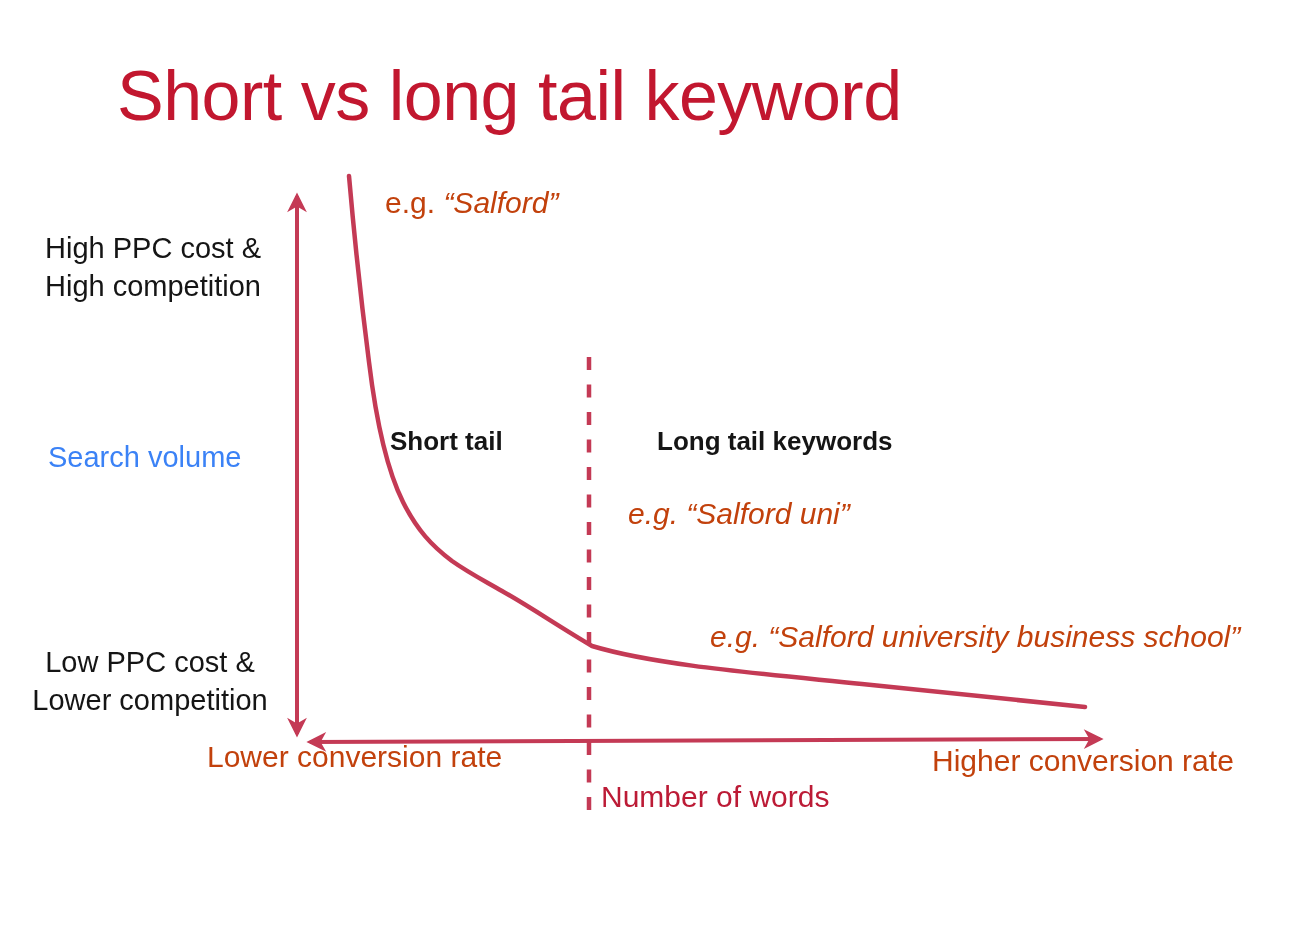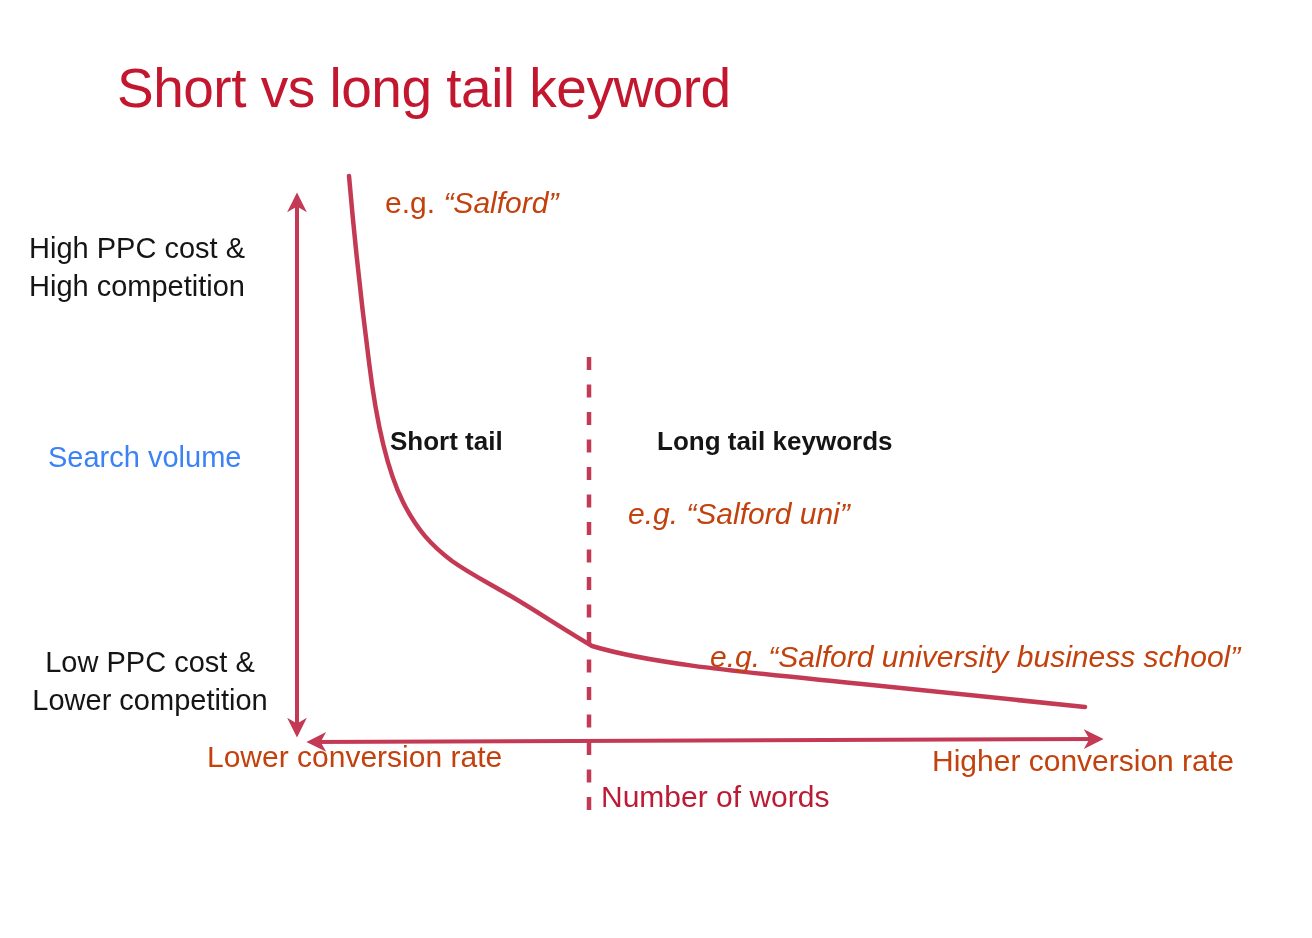--- a/index.html
+++ b/index.html
@@ -7,37 +7,37 @@
     width: 1312px; height: 938px;
     background: #ffffff;
     font-family: "Liberation Sans", sans-serif;
     position: relative;
     overflow: hidden;
   }
   .canvas { position: absolute; inset: 0; }
   .abs { position: absolute; white-space: nowrap; }
   .title {
     left: 117px; top: 56px;
-    font-size: 55px; font-weight: 400;
+    font-size: 70px; font-weight: 400;
     letter-spacing: -0.5px;
   }
   .graphics { position: absolute; left: 0; top: 0; width: 1312px; height: 938px; }
   .lbl { font-size: 29px; color: #151515; }
   .lbl-lg { font-size: 30px; color: #c2410c; }
   .bold { font-weight: 700; font-size: 26px; }
   .ital { font-style: italic; }
   .two-line { text-align: center; line-height: 38px; white-space: nowrap; }
   .eg-top { left: 385px; top: 186px; }
-  .high-ppc { left: 12px; top: 229px; width: 250px; }
+  .high-ppc { left: 28px; top: 229px; width: 250px; }
   .search-volume { left: 48px; top: 441px; }
   .low-ppc { left: 14px; top: 643px; width: 272px; }
   .short-tail { left: 390px; top: 426px; }
   .long-tail { left: 657px; top: 426px; text-align: right; }
   .eg-mid { left: 628px; top: 497px; }
-  .eg-bottom { left: 710px; top: 640px; }
+  .eg-bottom { left: 710px; top: 620px; }
   .x-left { left: 207px; top: 740px; }
   .x-center { left: 601px; top: 780px; }
   .x-right { left: 932px; top: 744px; }
 </style>
 </head>
 <body>
 
 <div class="canvas">
 
   <div class="abs title" style="color: rgb(194, 23, 47);">Short vs long tail keyword</div>

